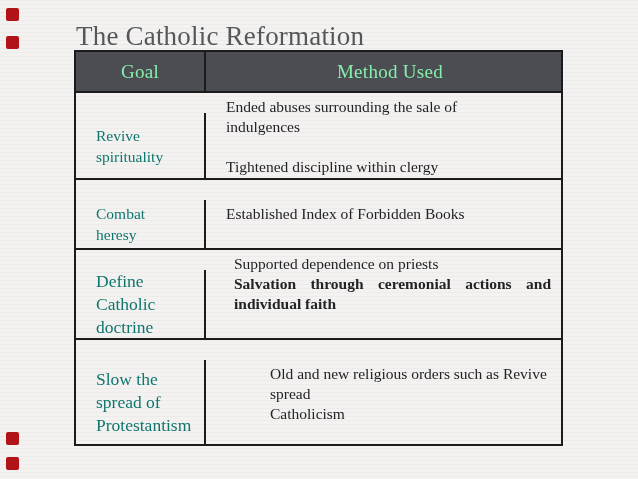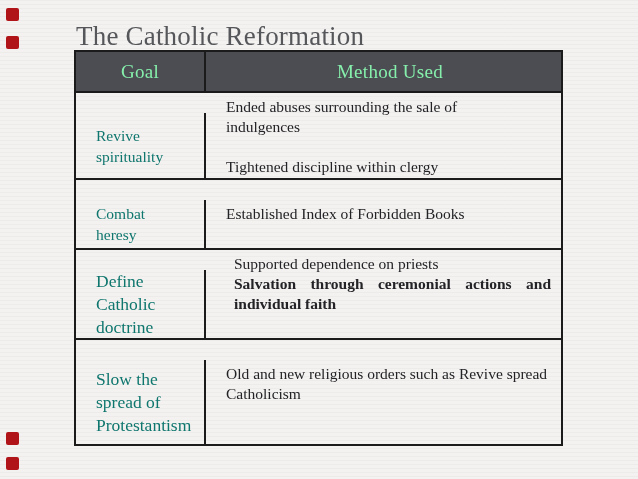--- a/index.html
+++ b/index.html
@@ -76,21 +76,21 @@
   .col-method { flex: 1; margin-left: 13px; }
 
   .trow {
     display: flex;
     border-top: 2px solid #1b1b1b;
     flex: none;
   }
   .row-1 { height: 85px; }
   .row-2 { height: 68px; }
   .row-3 { height: 88px; gap: 8px; }
-  .row-4 { flex: 1; }
+  .row-4 { flex: 1; gap: 44px; }
 
   .goal-cell {
     display: flex;
     align-items: center;
     padding-left: 20px;
     box-sizing: border-box;
     white-space: pre-line;
     color: #0f766e;
     font-size: 15.5px;
     line-height: 21px;

